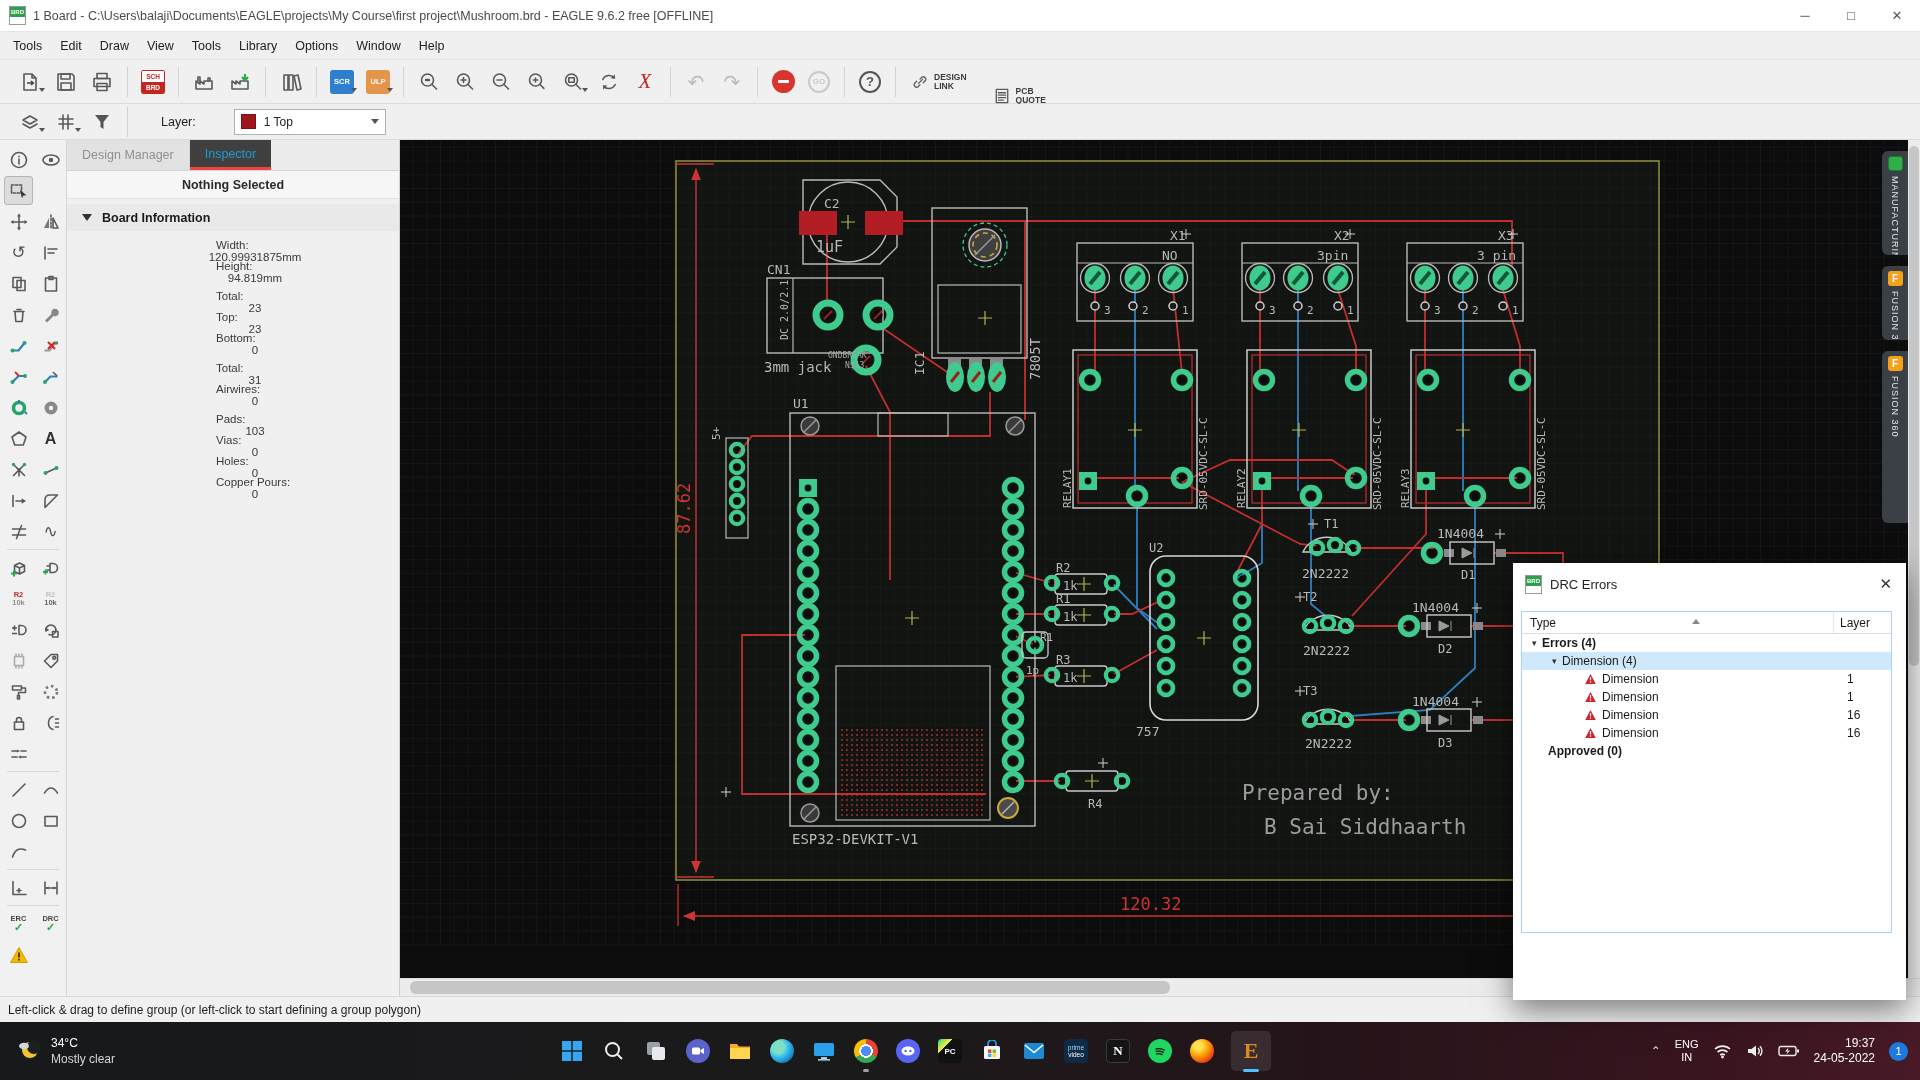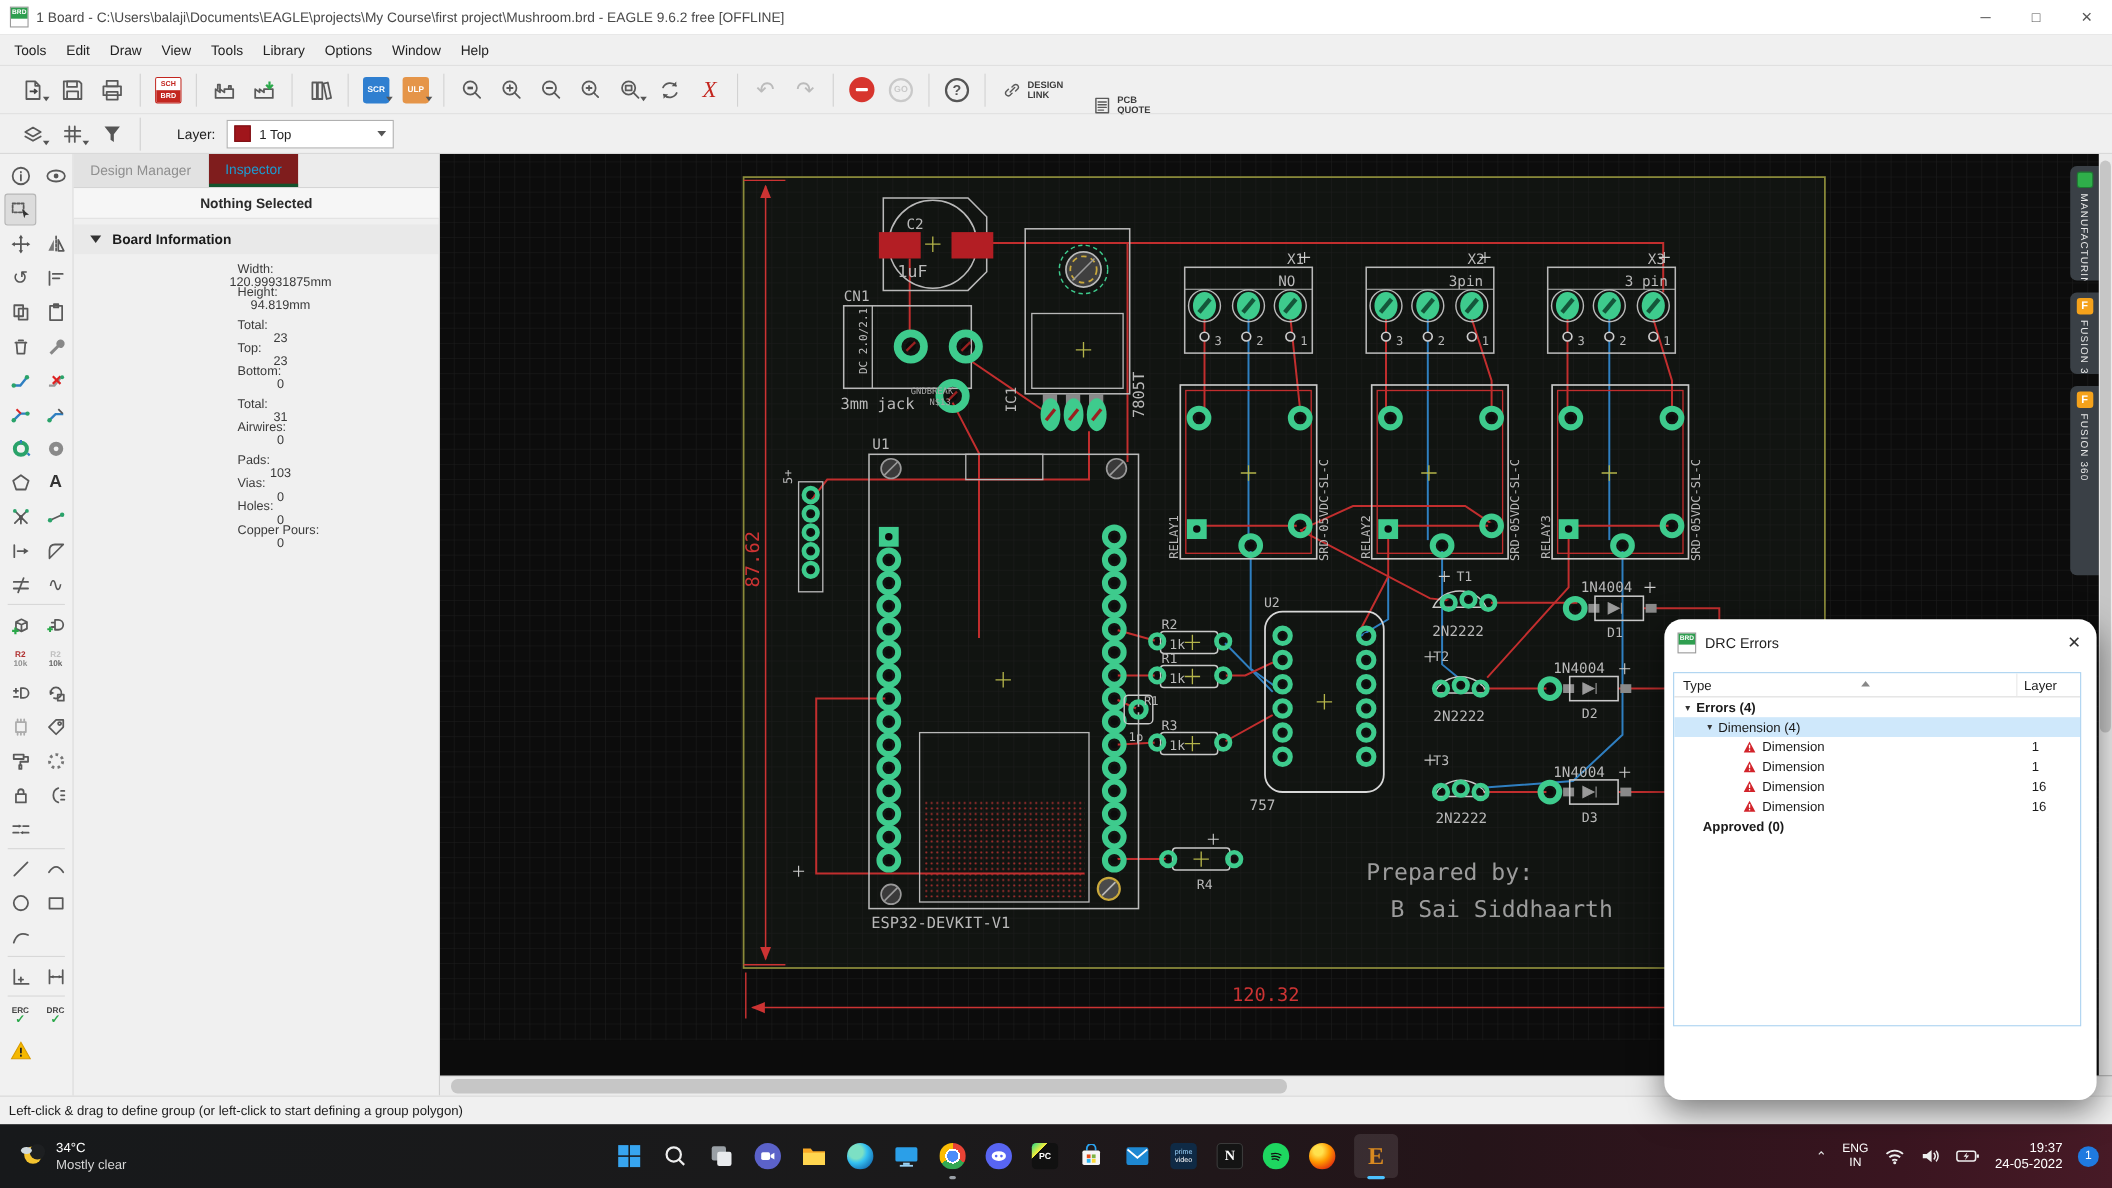--- a/index.html
+++ b/index.html
@@ -47,21 +47,21 @@
   .stopc div { width:11px; height:3.5px; background:#fff; border-radius:1px; }
   .goc { width:22px; height:22px; border-radius:50%; border:2px solid #c9c9c9; color:#c9c9c9;
          font-size:8px; font-weight:bold; display:flex; align-items:center; justify-content:center; }
   .helpc { width:22px; height:22px; border-radius:50%; border:2px solid #555; color:#555;
            font-size:13px; font-weight:bold; display:flex; align-items:center; justify-content:center; }
 
   .tb2 { position:absolute; left:0; top:104px; right:0; height:36px; background:#f0f0f0;
          border-bottom:1px solid #d9d9d9; display:flex; align-items:center; padding-left:12px; }
   .lsel-label { font-size:12.5px; color:#222; margin:0 10px 0 26px; }
   .lsel { width:152px; height:26px; background:#fff; border:1px solid #b0b0b0; display:flex;
-          align-items:center; padding:0 6px; }
+          align-items:center; padding:0 6px;margin-left:28px; }
   .swatch { width:15px; height:15px; background:#a0151b; border:1px solid #7d1014; margin-right:8px; }
   .lsel-val { font-size:12px; color:#222; }
   .caret { margin-left:auto; border:4px solid transparent; border-top:5px solid #555; margin-top:4px; }
 
   
   .main { position:absolute; left:0; top:140px; right:0; bottom:84px; display:flex; }
 
   
   .toolcol { width:67px; background:#f1f1f1; border-right:1px solid #d5d5d5; padding-top:4px;
              overflow:hidden; flex:none; }
@@ -75,21 +75,21 @@
   .nv .r { color:#b03030; } .nv .k { color:#909090; }
   .nvg .r, .nvg .k { color:#c0c0c0; }
   .edrc { font-size:7.5px; font-weight:bold; color:#444; line-height:8px; text-align:center; }
   .edrc .ck { color:#2aa84a; font-size:11px; line-height:9px; }
 
   
   .lpanel { width:333px; background:#f0f0f0; border-right:1px solid #cfcfcf; flex:none; }
   .ptabs { height:31px; display:flex; border-bottom:1px solid #d5d5d5; background:#ececec; }
   .ptab { padding:0 15px; display:flex; align-items:center; font-size:12.5px; }
   .ptab.inact { background:#e2e2e2; color:#8f8f8f; border-right:1px solid #d5d5d5; }
-  .ptab.act { color:#1d9bd1; border-bottom:3px solid #14532d; background:#7f1d1d; }
+  .ptab.act { color:#1d9bd1; border-bottom:3px solid #ef4444; background:#404040; }
   .nothing { height:28px; background:#f6f6f6; border-bottom:1px solid #e2e2e2; display:flex;
              align-items:center; justify-content:center; font-size:12.5px; font-weight:bold; color:#2a2a2a; }
   .bihead { height:27px; background:#e9e9e9; margin-top:5px; display:flex; align-items:center; }
   .bihead .tri { width:0; height:0; border:5px solid transparent; border-top:7px solid #333;
                  margin:5px 10px 0 15px; }
   .bihead .bt { font-size:12.5px; font-weight:bold; color:#1a1a1a; }
   .birows { padding-top:8px; }
   .birow { display:flex; height:21px; align-items:center; padding-left:44px; font-size:11.5px; color:#3a3a3a;flex-direction:column; }
   .birow .bl { width:78px; }
   .bgap { height:9px; }
@@ -139,21 +139,21 @@
   .eagleE { font-family:"Liberation Serif", serif; font-weight:bold; font-size:22px; color:#d98a20; }
   .sq { border-radius:5px; display:flex; align-items:center; justify-content:center; }
   .tktray { margin-left:auto; display:flex; align-items:center; gap:14px; padding-right:12px; }
   .trtxt { font-size:11px; line-height:13px; text-align:center; }
   .clock { font-size:12px; line-height:15px; text-align:right; }
   .nbadge { width:19px; height:19px; border-radius:50%; background:#1f7ae0; color:#fff; font-size:11px;
             display:flex; align-items:center; justify-content:center; }
 
   
   .drc { position:absolute; left:1513px; top:563px; width:393px; height:437px; background:#fff;
-         border-radius:16px; box-shadow:0 10px 30px rgba(0,0,0,.5); z-index:50; }
+         border-radius:0; box-shadow:0 10px 30px rgba(0,0,0,.5); z-index:50; }
   .drc-tit { height:42px; display:flex; align-items:center; padding:0 14px 0 12px; }
   .drc-tit .ttl { font-size:13px; color:#222; margin-left:8px; }
   .drc-x { margin-left:auto; font-size:15px; color:#333; }
   .drc-tree { position:absolute; left:8px; right:14px; top:48px; height:322px; border:1px solid #abd2f0;
               background:#fff; font-size:12px; color:#1a1a1a; overflow:hidden; }
   .trhead { height:22px; border-bottom:1px solid #dcdcdc; display:flex; align-items:center; position:relative; }
   .trhead .tht { flex:1; padding-left:8px; }
   .trhead .thl { width:58px; border-left:1px solid #e8e8e8; padding-left:6px; height:100%;
                  display:flex; align-items:center; }
   .sortup { position:absolute; left:46%; top:3px; border:4px solid transparent; border-bottom:5px solid #888; }

